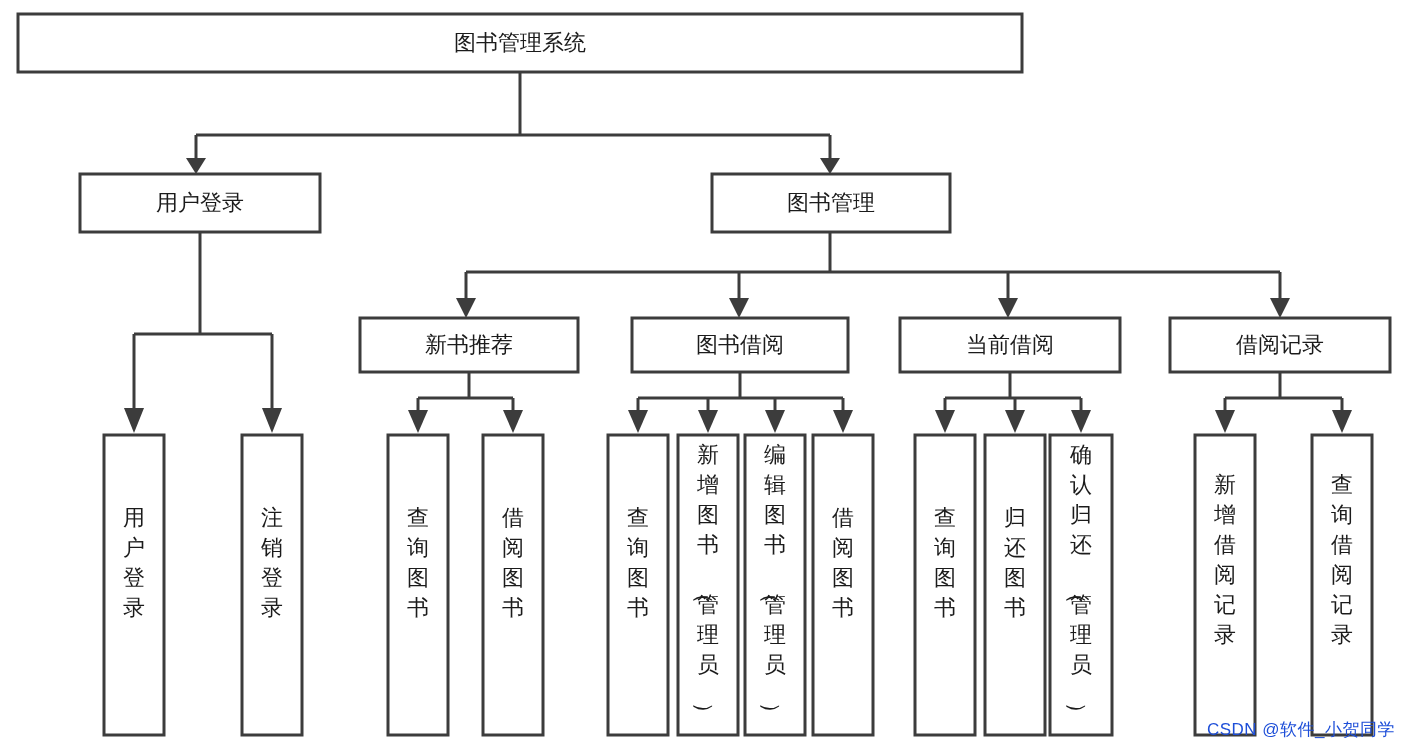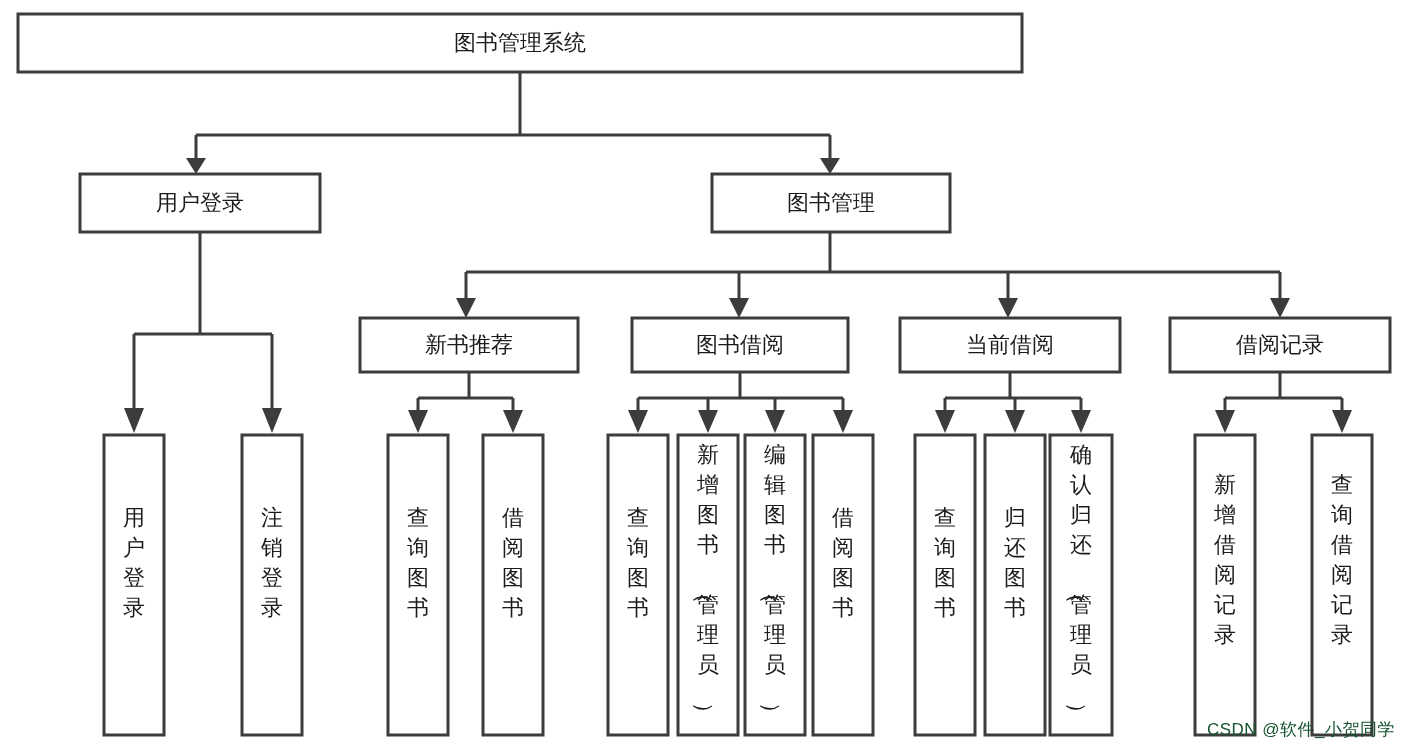--- a/index.html
+++ b/index.html
@@ -53,21 +53,21 @@
     font-family: "Liberation Sans", "DejaVu Sans", sans-serif;
     font-size: 22px;
     text-anchor: middle;
   }
   .watermark {
     position: absolute;
     right: 10px;
     bottom: 6px;
     font-family: "Liberation Sans", "DejaVu Sans", sans-serif;
     font-size: 17px;
-    color: #14532d;
+    color: #1d4ed8;
     white-space: nowrap;
     letter-spacing: 0.5px;
   }
 </style>
 </head>
 <body>
 
 <div id="diagram-root">
   <svg class="flow" viewBox="0 0 1405 747" xmlns="http://www.w3.org/2000/svg">
 

